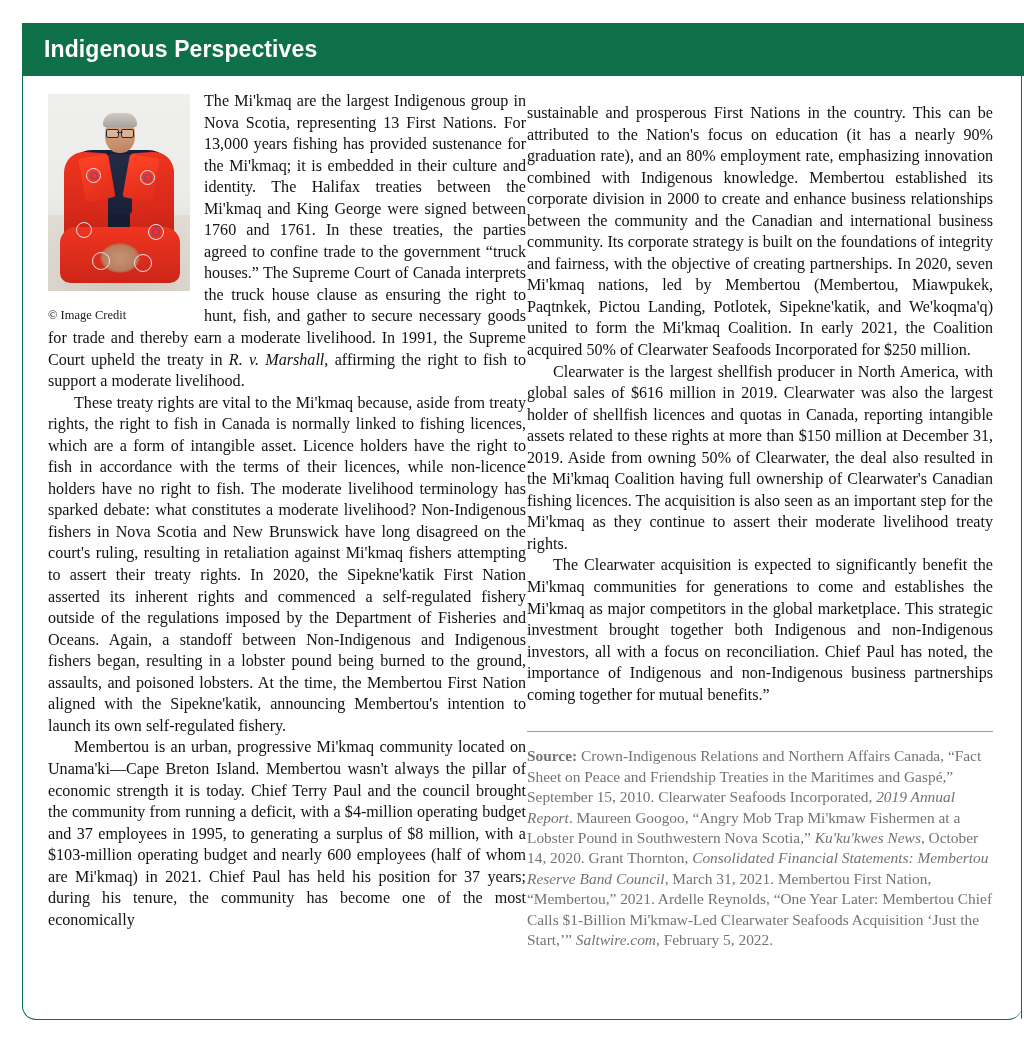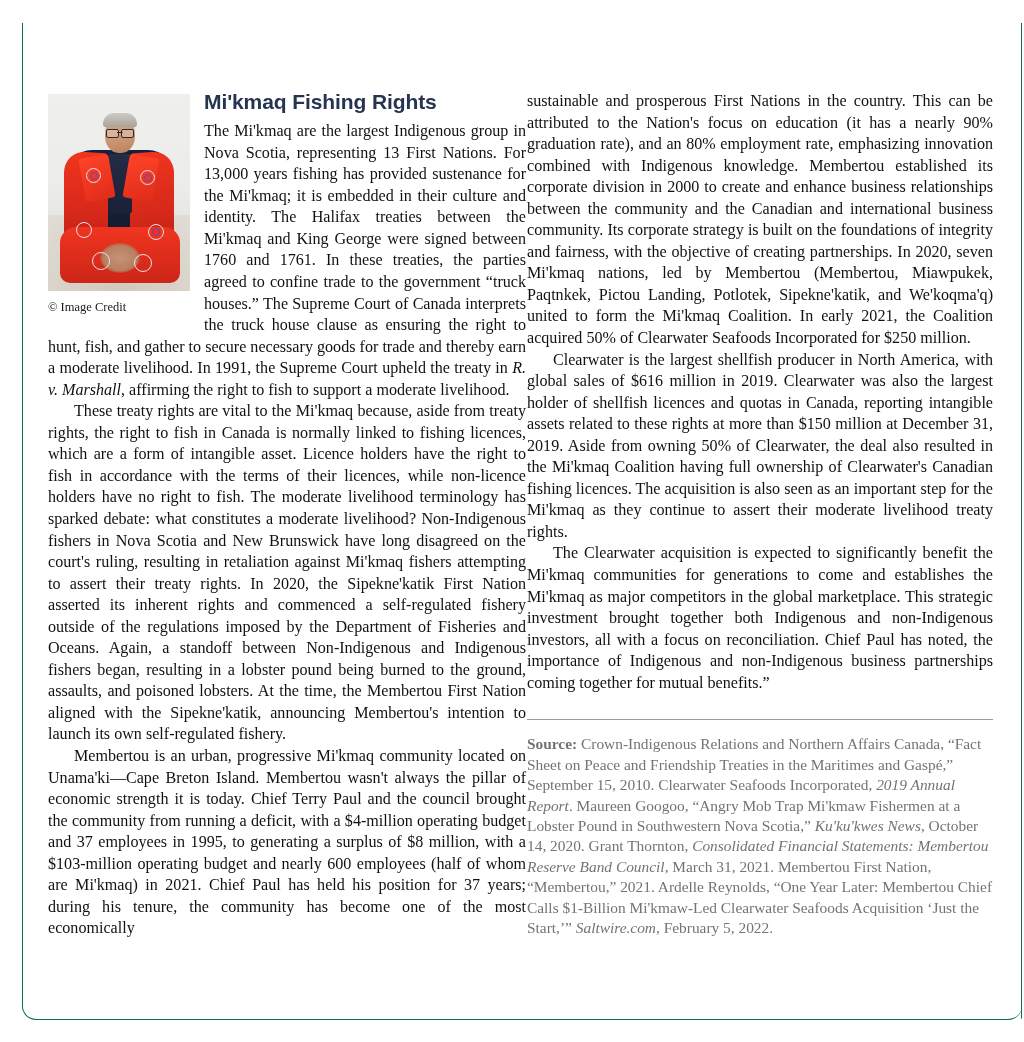--- a/index.html
+++ b/index.html
@@ -86,21 +86,21 @@
 
   .col-left {
     position: absolute;
     left: 12px;
     top: 0;
     width: 478px;
   }
   .col-right {
     position: absolute;
     left: 491px;
-    top: 0;
+    top: 12px;
     width: 466px;
   }
 
   
   .figure {
     float: left;
     width: 142px;
     margin: 4px 14px 2px 0;
   }
   .photo {
@@ -238,21 +238,21 @@
     position: absolute;
     border: 1.1px solid #e9e3ea;
     border-radius: 50%;
   }
   .motif.b { border-color: #6d43b0; }
 
   .caption {
     font-family: "Liberation Serif", serif;
     font-size: 12.5px;
     color: #1a1a1a;
-    margin-top: 9px;
+    margin-top: 17px;
     line-height: 1.25;
   }
 
   
   h2.article-title {
     font-family: "Liberation Sans", sans-serif;
     font-weight: bold;
     font-size: 21px;
     color: #26354f;
     margin: 0 0 6px 0;
@@ -300,20 +300,23 @@
 </style>
 </head>
 <body>
 
 <div id="page">
 
   <div class="frame">
     <div class="frame-right-edge"></div>
   </div>
 
+  <div class="banner">
+    <div class="banner-title">Indigenous Perspectives</div>
+  </div>
 
   <div class="content">
     <div class="columns">
 
       <div class="col-left">
 
         <div class="figure">
           <div class="photo">
             <div class="photo-bg"></div>
             <div class="chair"></div>
@@ -336,21 +339,20 @@
             <div class="motif b" style="left:96px; top:80px;  width:6px;  height:6px;"></div>
             <div class="motif" style="left:28px;  top:128px; width:14px; height:14px;"></div>
             <div class="motif" style="left:100px; top:130px; width:14px; height:14px;"></div>
             <div class="motif b" style="left:104px;top:134px; width:6px;  height:6px;"></div>
             <div class="motif" style="left:44px;  top:158px; width:16px; height:16px;"></div>
             <div class="motif" style="left:86px;  top:160px; width:16px; height:16px;"></div>
           </div>
           <div class="caption">© Image Credit</div>
         </div>
 
-        <h2 class="article-title">Mi'kmaq Fishing Rights</h2>
 
         <p class="body"><span>The Mi'kmaq are the largest Indigenous group in Nova Scotia, representing 13 First Nations. For 13,000 years fishing has provided sustenance for the Mi'kmaq; it is embedded in their culture and identity. The Halifax treaties between the Mi'kmaq and King George were signed between 1760 and 1761. In these treaties, the parties agreed to confine trade to the government “truck houses.” The Supreme Court of Canada interprets the truck house clause as ensuring the right to hunt, fish, and gather to secure necessary goods for trade and thereby earn a moderate livelihood. In 1991, the Supreme Court upheld the treaty in </span><em>R. v. Marshall</em><span>, affirming the right to fish to support a moderate livelihood.</span></p>
 
         <p class="body indent">These treaty rights are vital to the Mi'kmaq because, aside from treaty rights, the right to fish in Canada is normally linked to fishing licences, which are a form of intangible asset. Licence holders have the right to fish in accordance with the terms of their licences, while non-licence holders have no right to fish. The moderate livelihood terminology has sparked debate: what constitutes a moderate livelihood? Non-Indigenous fishers in Nova Scotia and New Brunswick have long disagreed on the court's ruling, resulting in retaliation against Mi'kmaq fishers attempting to assert their treaty rights. In 2020, the Sipekne'katik First Nation asserted its inherent rights and commenced a self-regulated fishery outside of the regulations imposed by the Department of Fisheries and Oceans. Again, a standoff between Non-Indigenous and Indigenous fishers began, resulting in a lobster pound being burned to the ground, assaults, and poisoned lobsters. At the time, the Membertou First Nation aligned with the Sipekne'katik, announcing Membertou's intention to launch its own self-regulated fishery.</p>
 
         <p class="body indent">Membertou is an urban, progressive Mi'kmaq community located on Unama'ki—Cape Breton Island. Membertou wasn't always the pillar of economic strength it is today. Chief Terry Paul and the council brought the community from running a deficit, with a $4-million operating budget and 37 employees in 1995, to generating a surplus of $8 million, with a $103-million operating budget and nearly 600 employees (half of whom are Mi'kmaq) in 2021. Chief Paul has held his position for 37 years; during his tenure, the community has become one of the most economically</p>
       </div>
 
       <div class="col-right">
 

